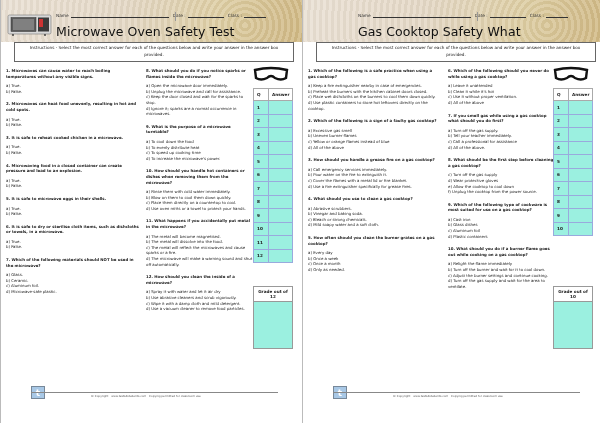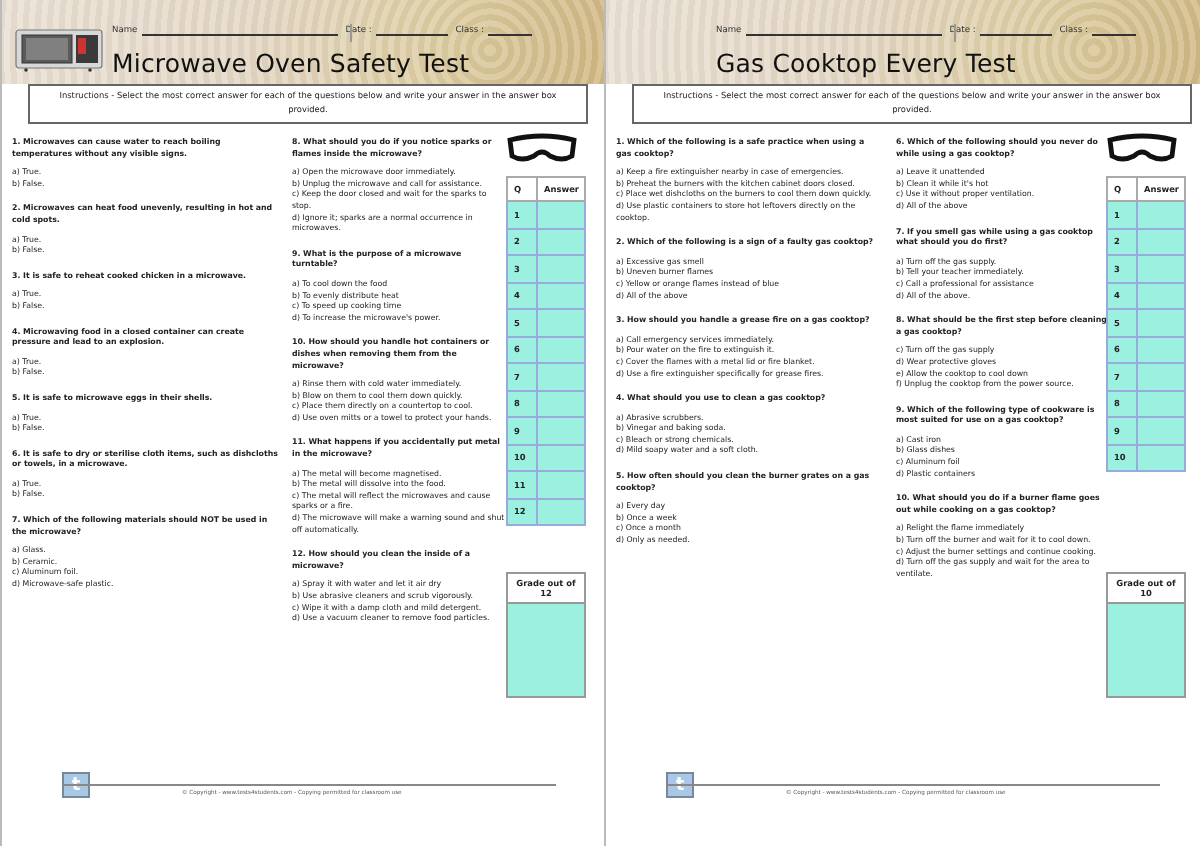--- a/index.html
+++ b/index.html
@@ -228,21 +228,21 @@
     <div class="fld">
         <span>Date :</span>
         <span class="ln" style="width:36px"></span>
       </div>
     <div class="fld">
         <span>Class :</span>
         <span class="ln" style="width:22px"></span>
       </div>
   </div>
   <div class="divline"></div>
-  <div class="title">Gas Cooktop Every Test</div>
+  <div class="title">Gas Cooktop Safety What</div>
   <div class="instr">Instructions - Select the most correct answer for each of the questions below and write your answer in the answer box provided.</div>
 
   <div class="col l" id="p2l">
       <div class="q">1. Which of the following is a safe practice when using a gas cooktop?</div>
       <div class="opts">
         <span class="opt">a) Keep a fire extinguisher nearby in case of emergencies.</span>
         <span class="opt">b) Preheat the burners with the kitchen cabinet doors closed.</span>
         <span class="opt">c) Place wet dishcloths on the burners to cool them down quickly.</span>
         <span class="opt">d) Use plastic containers to store hot leftovers directly on the cooktop.</span>
       </div>

